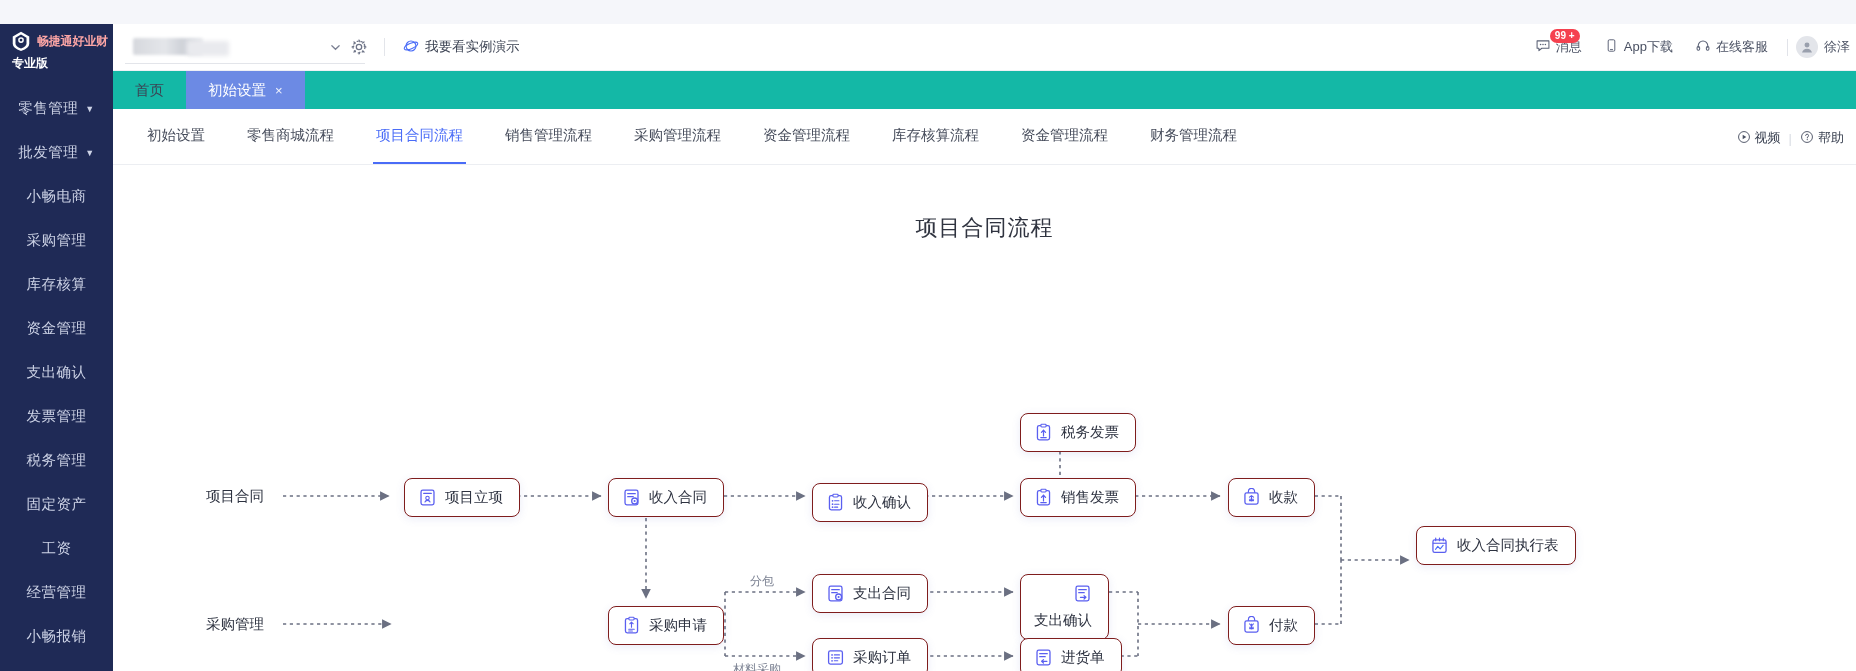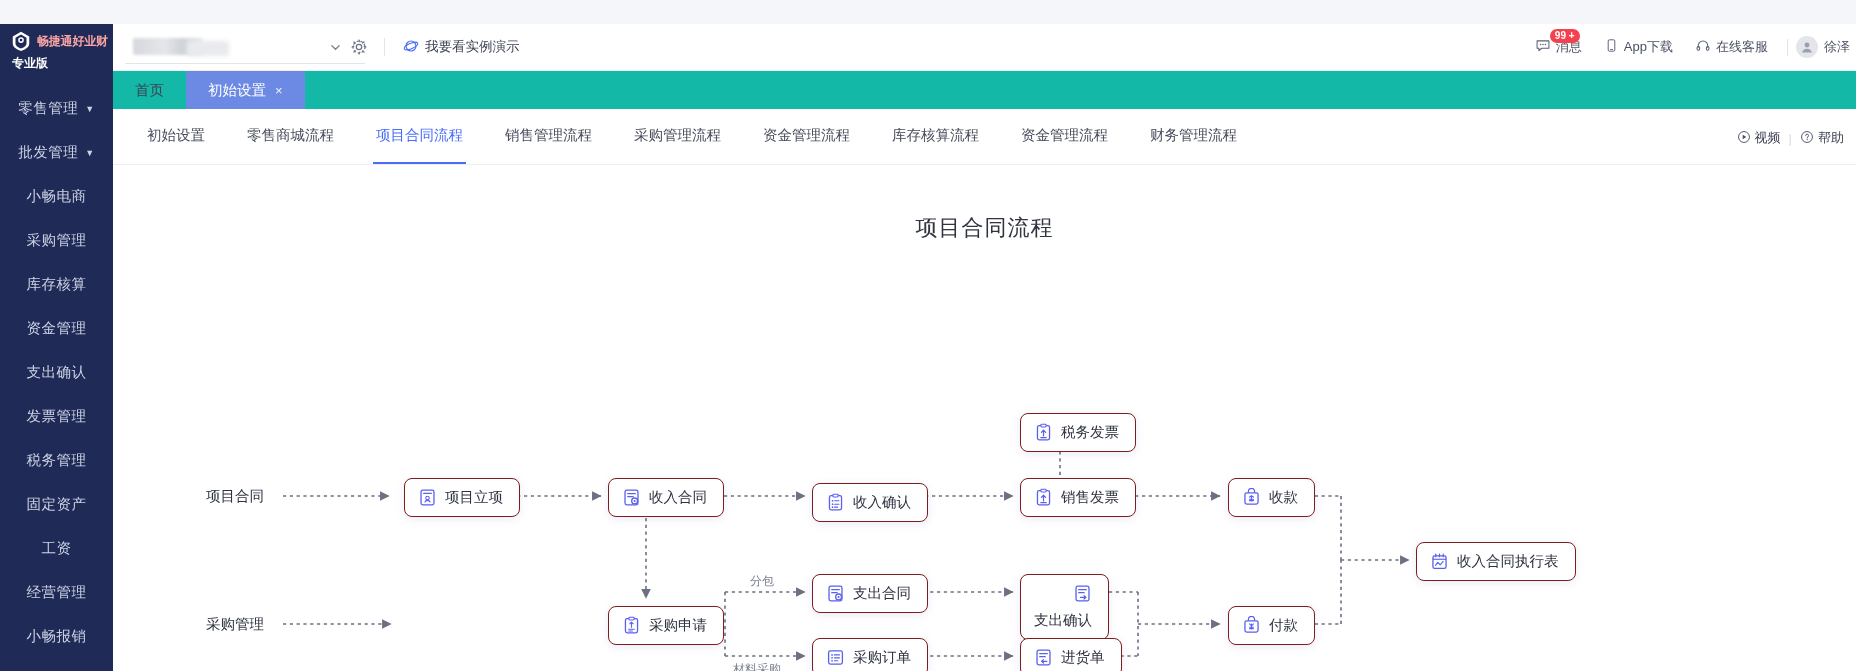--- a/index.html
+++ b/index.html
@@ -480,21 +480,21 @@
         <span class="ni">
           <svg viewBox="0 0 22 22" width="19" height="19">
             <rect x="3.4" y="5.6" width="15.2" height="13" rx="2" stroke="#5a5ff0" stroke-width="1.5" fill="none"></rect>
             <path d="M7.4 5.6 V4 a3.6 3.6 0 0 1 7.2 0 v1.6" stroke="#5a5ff0" stroke-width="1.4" fill="none"></path>
             <path d="M11 9 V15 M8.6 10.6 L11 9 L13.4 10.6 M8.6 13 h4.8 M8.6 14.6 h4.8" stroke="#5a5ff0" stroke-width="1.25" fill="none" stroke-linecap="round"></path>
           </svg>
         </span>
         <span>收款</span>
       </div>
 
-      <div class="node" style="left:1303px; top:299px;">
+      <div class="node" style="left:1303px; top:283px;">
         <span class="ni">
           <svg viewBox="0 0 22 22" width="19" height="19">
             <rect x="3.4" y="4.6" width="15.2" height="14.4" rx="2" stroke="#5a5ff0" stroke-width="1.5" fill="none"></rect>
             <line x1="3.4" y1="8.4" x2="18.6" y2="8.4" stroke="#5a5ff0" stroke-width="1.3"></line>
             <line x1="6.6" y1="2.4" x2="6.6" y2="5.4" stroke="#5a5ff0" stroke-width="1.4" stroke-linecap="round"></line>
             <line x1="11" y1="2.4" x2="11" y2="5.4" stroke="#5a5ff0" stroke-width="1.4" stroke-linecap="round"></line>
             <line x1="15.4" y1="2.4" x2="15.4" y2="5.4" stroke="#5a5ff0" stroke-width="1.4" stroke-linecap="round"></line>
             <path d="M6.4 15.4 L9 12 L11.8 15 L15.2 10.8" stroke="#4a6cf7" stroke-width="1.3" fill="none" stroke-linecap="round" stroke-linejoin="round"></path>
           </svg>
         </span>

